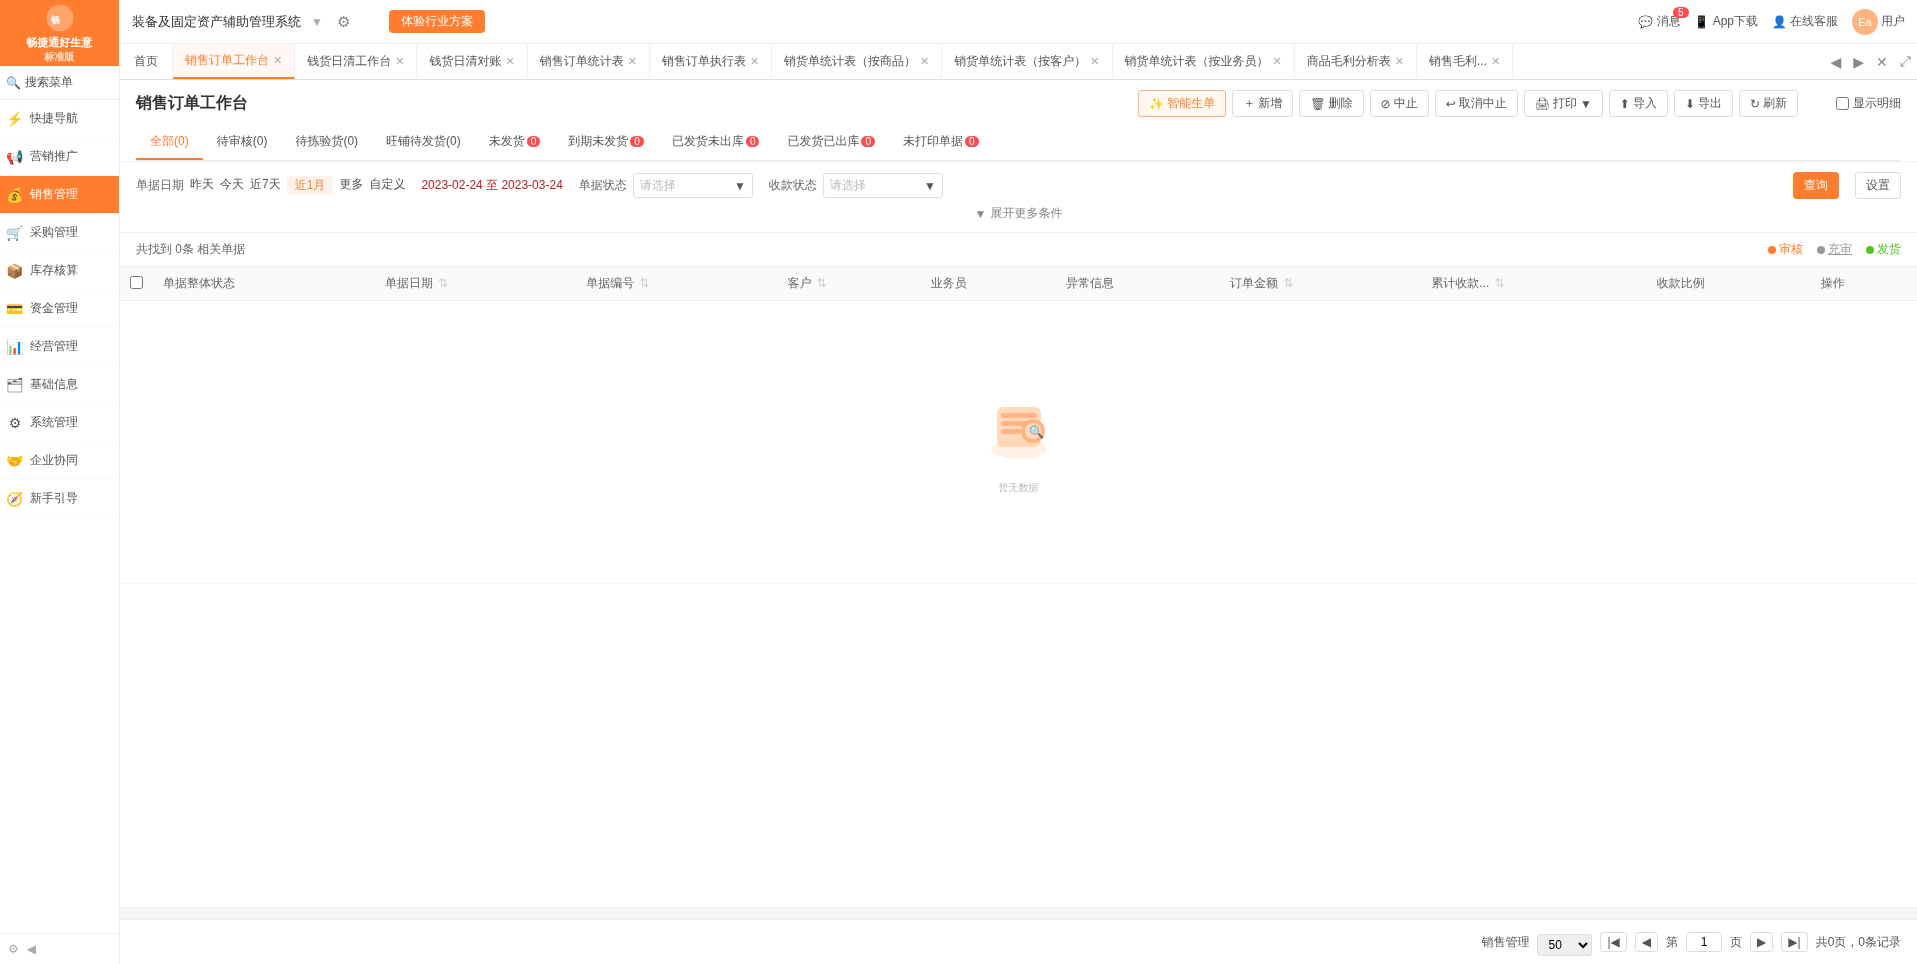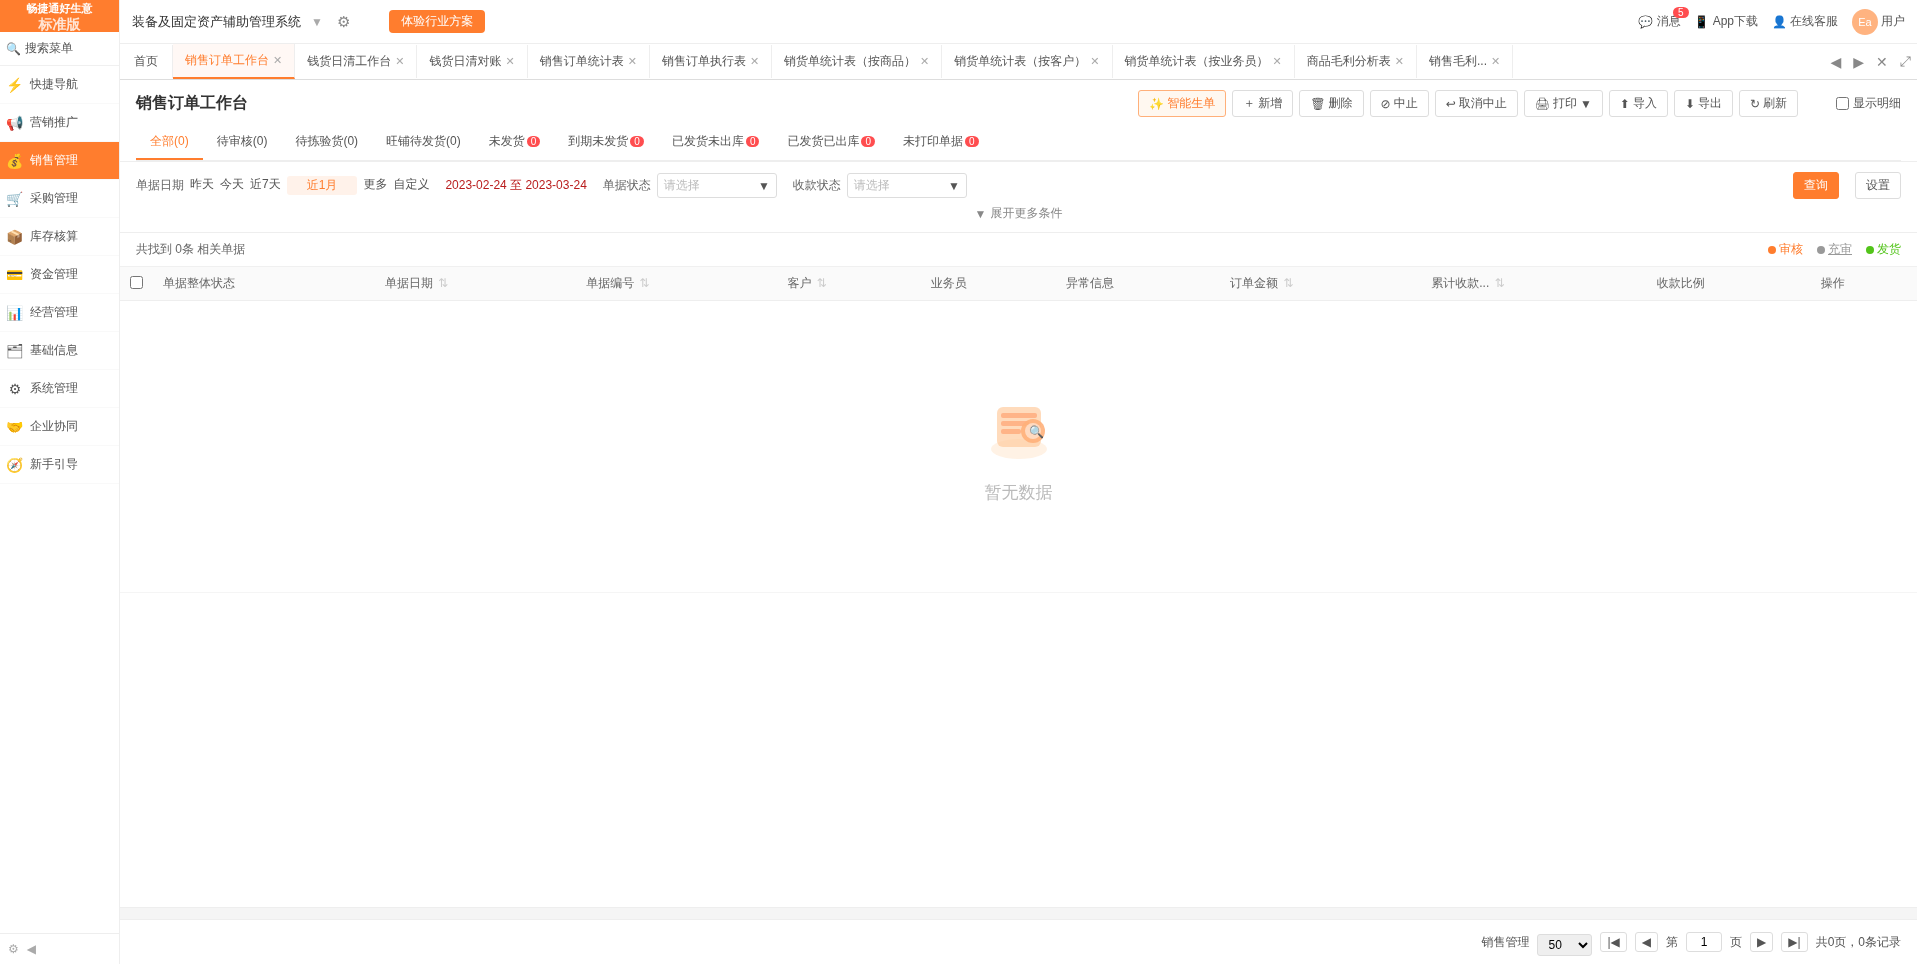--- a/index.html
+++ b/index.html
@@ -1,20 +1,20 @@
 <!DOCTYPE html>
 <html><head>
   <meta charset="utf-8">
   <style>
     * { box-sizing: border-box; margin: 0; padding: 0; font-family: 'Microsoft YaHei', Arial, sans-serif; font-size: 12px; }
     body { display: flex; height: 964px; overflow: hidden; background: #f5f5f5; }
 
     
     .sidebar { width: 120px; background: #fff; display: flex; flex-direction: column; border-right: 1px solid #eee; flex-shrink: 0; }
-    .sidebar-logo { height: 32px; background: #ff7d2e; display: flex; align-items: center; justify-content: center; color: #fff; font-size: 13px; font-weight: bold; flex-direction: column; }
+    .sidebar-logo { height: 66px; background: #ff7d2e; display: flex; align-items: center; justify-content: center; color: #fff; font-size: 13px; font-weight: bold; flex-direction: column; }
     .sidebar-logo .logo-icon { width: 30px; height: 30px; }
     .sidebar-search { padding: 8px 6px; display: flex; align-items: center; gap: 4px; border-bottom: 1px solid #f0f0f0; cursor: pointer; color: #555; }
     .sidebar-menu-item { padding: 10px 6px; display: flex; align-items: center; gap: 6px; cursor: pointer; color: #555; border-bottom: 1px solid #f9f9f9; }
     .sidebar-menu-item.active { background: #ff7d2e; color: #fff; }
     .sidebar-menu-item .menu-icon { font-size: 14px; width: 18px; text-align: center; }
     .sidebar-menu-item .menu-label { font-size: 12px; }
     .sidebar-bottom { margin-top: auto; padding: 8px; display: flex; gap: 8px; border-top: 1px solid #eee; color: #aaa; align-items: center; }
 
     
     .main { flex: 1; display: flex; flex-direction: column; overflow: hidden; }
@@ -53,21 +53,21 @@
     .status-tab.active { color: #ff7d2e; border-bottom: 2px solid #ff7d2e; }
     .status-tab .count-badge { background: #ff4d4f; color: #fff; border-radius: 10px; font-size: 10px; padding: 0 4px; margin-left: 2px; }
 
     
     .filter-area { background: #fff; padding: 10px 16px; border-bottom: 1px solid #eee; }
     .filter-row { display: flex; align-items: center; gap: 16px; flex-wrap: wrap; }
     .filter-item { display: flex; align-items: center; gap: 6px; }
     .filter-label { color: #666; font-size: 12px; white-space: nowrap; }
     .date-shortcuts { display: flex; gap: 6px; }
     .date-shortcut { color: #555; cursor: pointer; font-size: 12px; }
-    .date-shortcut.active { color: #ff7d2e; background: #fff2ea; border-radius: 3px; padding: 1px 20px; }
+    .date-shortcut.active { color: #ff7d2e; background: #fff2ea; border-radius: 3px; padding: 1px 8px; }
     .date-range { color: #b91c1c; font-size: 12px; }
     .filter-select { border: 1px solid #ddd; border-radius: 3px; padding: 3px 6px; color: #555; background: #fff; min-width: 120px; display: flex; align-items: center; justify-content: space-between; cursor: pointer; }
     .expand-btn { display: flex; align-items: center; justify-content: center; gap: 4px; color: #888; cursor: pointer; font-size: 12px; margin: 6px auto 0; }
 
     
     .table-area { flex: 1; overflow-y: auto; background: #fff; margin: 0; }
     .table-summary { padding: 8px 16px; display: flex; align-items: center; justify-content: space-between; font-size: 12px; color: #666; border-bottom: 1px solid #f0f0f0; }
     .table-summary-actions { display: flex; gap: 14px; }
     .summary-action { display: flex; align-items: center; gap: 3px; cursor: pointer; }
     .summary-action.audit { color: #ff7d2e; }
@@ -80,42 +80,42 @@
 
     table { width: 100%; border-collapse: collapse; }
     table th { background: #fafafa; color: #666; padding: 8px 10px; text-align: left; border-bottom: 1px solid #eee; font-weight: normal; white-space: nowrap; }
     table th .sort-arrows { color: #ccc; margin-left: 2px; }
     table td { padding: 8px 10px; border-bottom: 1px solid #f5f5f5; color: #333; }
     .th-checkbox { width: 30px; }
 
     
     .empty-state { display: flex; flex-direction: column; align-items: center; justify-content: center; padding: 80px 0; }
     .empty-icon { width: 80px; height: 80px; }
-    .empty-text { color: #bbb; margin-top: 12px; font-size: 17px; }
+    .empty-text { color: #bbb; margin-top: 12px; font-size: 10px; }
 
     
     .pagination { background: #fff; padding: 8px 16px; display: flex; align-items: center; justify-content: flex-end; gap: 8px; border-top: 1px solid #eee; font-size: 12px; color: #555; }
     .page-size-select { border: 1px solid #ddd; border-radius: 3px; padding: 2px 6px; cursor: pointer; margin-top: 6px; }
     .page-nav-btn { padding: 2px 6px; border: 1px solid #ddd; border-radius: 3px; background: #fff; cursor: pointer; color: #555; }
     .page-nav-btn:disabled { color: #ccc; cursor: not-allowed; }
     .page-input { width: 36px; border: 1px solid #ddd; border-radius: 3px; padding: 2px 4px; text-align: center; }
     .scrollbar-area { height: 12px; background: #f5f5f5; border-top: 1px solid #eee; overflow-x: auto; }
     .scrollbar-inner { width: 1200px; height: 1px; }
   </style>
 </head>
 <body>
 
 <div class="sidebar">
   <div class="sidebar-logo">
     <svg class="logo-icon" viewBox="0 0 40 40">
       <circle cx="20" cy="20" r="18" fill="white" opacity="0.3"></circle>
       <text x="8" y="26" fill="white" font-size="18" font-weight="bold">畅</text>
     </svg>
     <span style="font-size:11px;margin-top:2px;">畅捷通好生意</span>
-    <span style="font-size:14px;opacity:0.8;">标准版</span>
+    <span style="font-size:10px;opacity:0.8;">标准版</span>
   </div>
 
   <div class="sidebar-search">
     <span>🔍</span>
     <span>搜索菜单</span>
   </div>
 
   <div class="sidebar-menu-item">
     <span class="menu-icon">⚡</span>
     <span class="menu-label">快捷导航</span>

